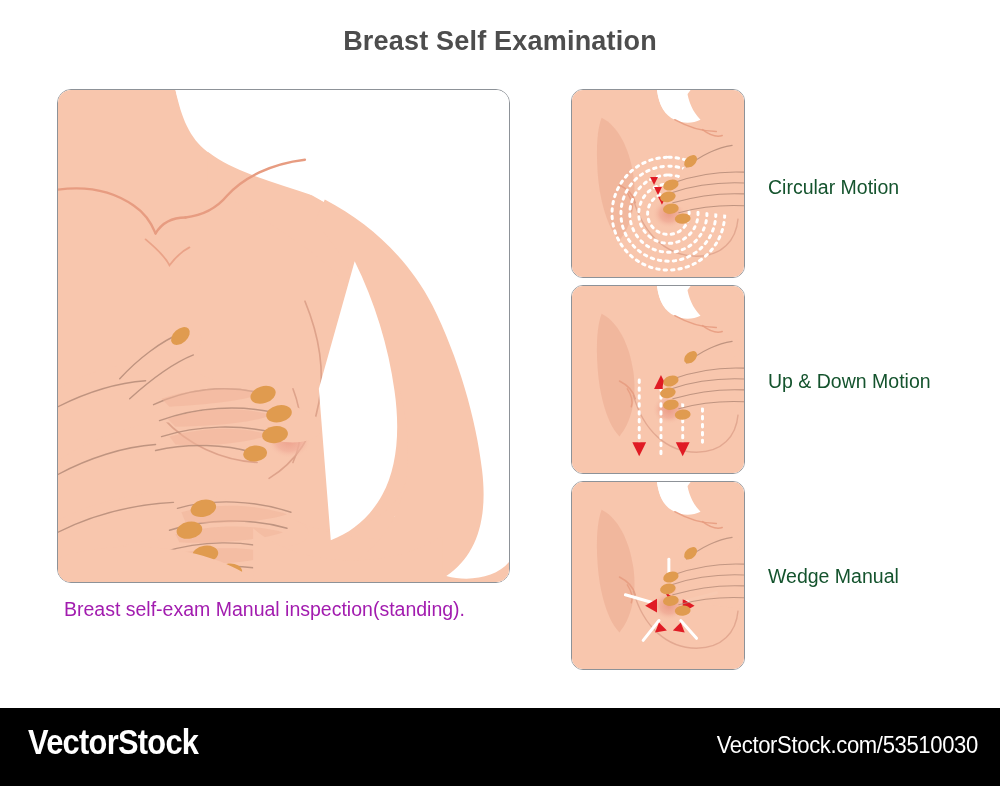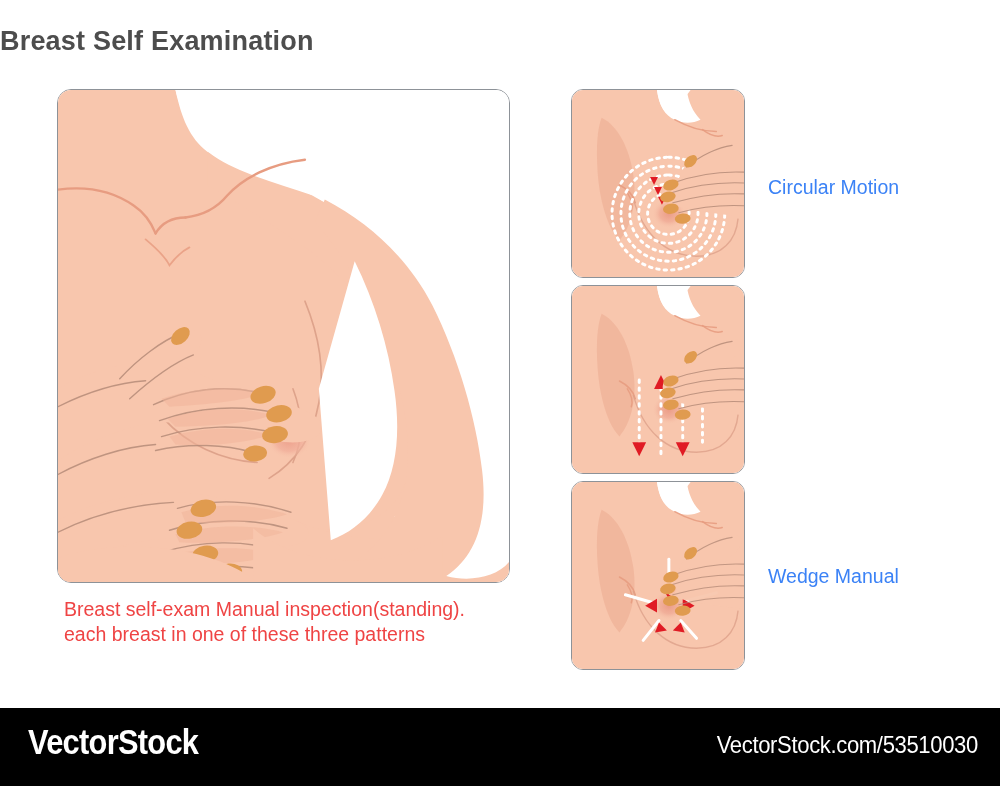--- a/index.html
+++ b/index.html
@@ -17,20 +17,21 @@
     background: #ffffff;
     overflow: hidden;
   }
 
   
   #page-title {
     position: absolute;
     left: 0;
     top: 26px;
     width: 1000px;
+    text-align: center;
     font-size: 27px;
     font-weight: bold;
     color: #4d4d4d;
     letter-spacing: 0.2px;
   }
 
   
   #main-panel {
     position: absolute;
     left: 57px;
@@ -50,21 +51,21 @@
   }
 
   
   #caption {
     position: absolute;
     left: 64px;
     top: 597px;
     width: 480px;
     font-size: 19.5px;
     line-height: 25px;
-    color: #ef4444;
+    color: #a21caf;
   }
   #caption div { white-space: nowrap; }
 
   
   .mini-panel {
     position: absolute;
     left: 571px;
     width: 174px;
     height: 189px;
     border: 1.5px solid #8d9298;
@@ -74,21 +75,21 @@
     box-sizing: border-box;
   }
   #mini-panel-0 { top: 89px; }
   #mini-panel-1 { top: 285px; }
   #mini-panel-2 { top: 481px; }
 
   .mini-label {
     position: absolute;
     left: 768px;
     font-size: 19.5px;
-    color: #3b82f6;
+    color: #14532d;
     white-space: nowrap;
   }
   #mini-label-0 { top: 176px; }
   #mini-label-1 { top: 370px; }
   #mini-label-2 { top: 565px; }
 
   
   #footer-bar {
     position: absolute;
     left: 0;
@@ -277,21 +278,20 @@
       </g>
 
       <path d="M196,440 C216,458 248,470 284,472 C322,474 358,466 386,448
                L386,494 L196,494 Z" fill="#f8c6ad"></path>
       <path d="M0,470 C30,460 66,456 104,460 C144,464 178,476 200,494 L0,494 Z" fill="#f8c6ad"></path>
     </svg>
   </div>
 
   <div id="caption">
     <div>Breast self-exam Manual inspection(standing).</div>
-    <div>each breast in one of these three patterns</div>
   </div>
 
   <div class="mini-panel" id="mini-panel-0">
     <svg viewBox="0 0 174 189" preserveAspectRatio="none">
       <defs>
         <radialGradient id="areolaA" cx="50%" cy="50%" r="50%">
           <stop offset="0%" stop-color="#eb9c87"></stop>
           <stop offset="55%" stop-color="#f0ab96" stop-opacity="0.8"></stop>
           <stop offset="100%" stop-color="#f8c6ad" stop-opacity="0"></stop>
         </radialGradient>
@@ -405,20 +405,21 @@
         <g fill="#e09b4f">
           <ellipse cx="120" cy="72" rx="7.5" ry="5" transform="rotate(-42 120 72)"></ellipse>
           <ellipse cx="100" cy="96" rx="8" ry="5.2" transform="rotate(-18 100 96)"></ellipse>
           <ellipse cx="97" cy="108" rx="8" ry="5.2" transform="rotate(-12 97 108)"></ellipse>
           <ellipse cx="100" cy="120" rx="8" ry="5.2" transform="rotate(-8 100 120)"></ellipse>
           <ellipse cx="112" cy="130" rx="8" ry="5.2" transform="rotate(-5 112 130)"></ellipse>
         </g>
       </g>
     </svg>
   </div>
+  <div class="mini-label" id="mini-label-1">Up &amp; Down Motion</div>
 
   <div class="mini-panel" id="mini-panel-2">
     <svg viewBox="0 0 174 189" preserveAspectRatio="none">
       <defs>
         <radialGradient id="areolaC" cx="50%" cy="50%" r="50%">
           <stop offset="0%" stop-color="#eb9c87"></stop>
           <stop offset="55%" stop-color="#f0ab96" stop-opacity="0.8"></stop>
           <stop offset="100%" stop-color="#f8c6ad" stop-opacity="0"></stop>
         </radialGradient>
       </defs>

